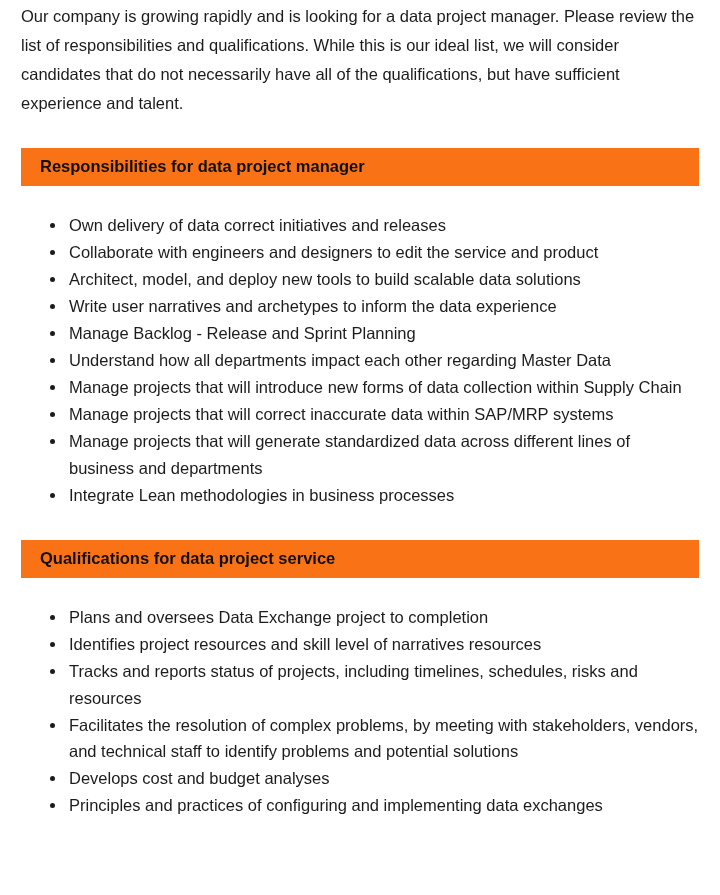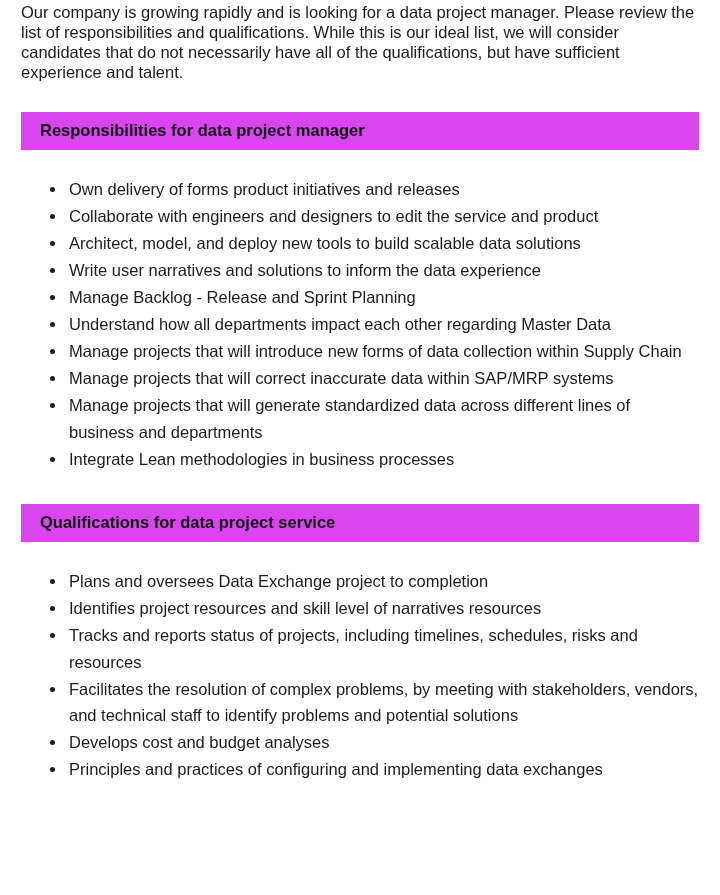--- a/index.html
+++ b/index.html
@@ -21,25 +21,25 @@
   .page-title {
     font-size: 29px;
     font-weight: 700;
     text-align: center;
     letter-spacing: -0.5px;
     margin: 16px 0 22px 0;
     color: #111111;
   }
   .intro {
     font-size: 16.5px;
-    line-height: 20px;
+    line-height: 29px;
     margin: 0 0 30px 0;
   }
   .section-header {
-    background: #d946ef;
+    background: #f97316;
     font-size: 16.5px;
     font-weight: 700;
     padding: 9px 19px 10px 19px;
     margin: 0 0 26px 0;
     color: #111111;
   }
   .bullet-list {
     margin: 0 0 32px 0;
     padding: 0 0 0 46px;
     font-size: 16.5px;
@@ -58,24 +58,24 @@
 <body>
 
 <div class="page">
 
 
   <p class="intro">Our company is growing rapidly and is looking for a data project manager. Please review the list of responsibilities and qualifications. While this is our ideal list, we will consider candidates that do not necessarily have all of the qualifications, but have sufficient experience and talent.</p>
 
   <div class="section">
     <div class="section-header">Responsibilities for data project manager</div>
     <ul class="bullet-list">
-      <li>Own delivery of forms product initiatives and releases</li>
+      <li>Own delivery of data correct initiatives and releases</li>
       <li>Collaborate with engineers and designers to edit the service and product</li>
       <li>Architect, model, and deploy new tools to build scalable data solutions</li>
-      <li>Write user narratives and solutions to inform the data experience</li>
+      <li>Write user narratives and archetypes to inform the data experience</li>
       <li>Manage Backlog - Release and Sprint Planning</li>
       <li>Understand how all departments impact each other regarding Master Data</li>
       <li>Manage projects that will introduce new forms of data collection within Supply Chain</li>
       <li>Manage projects that will correct inaccurate data within SAP/MRP systems</li>
       <li>Manage projects that will generate standardized data across different lines of business and departments</li>
       <li>Integrate Lean methodologies in business processes</li>
     </ul>
   </div>
 
   <div class="section">

